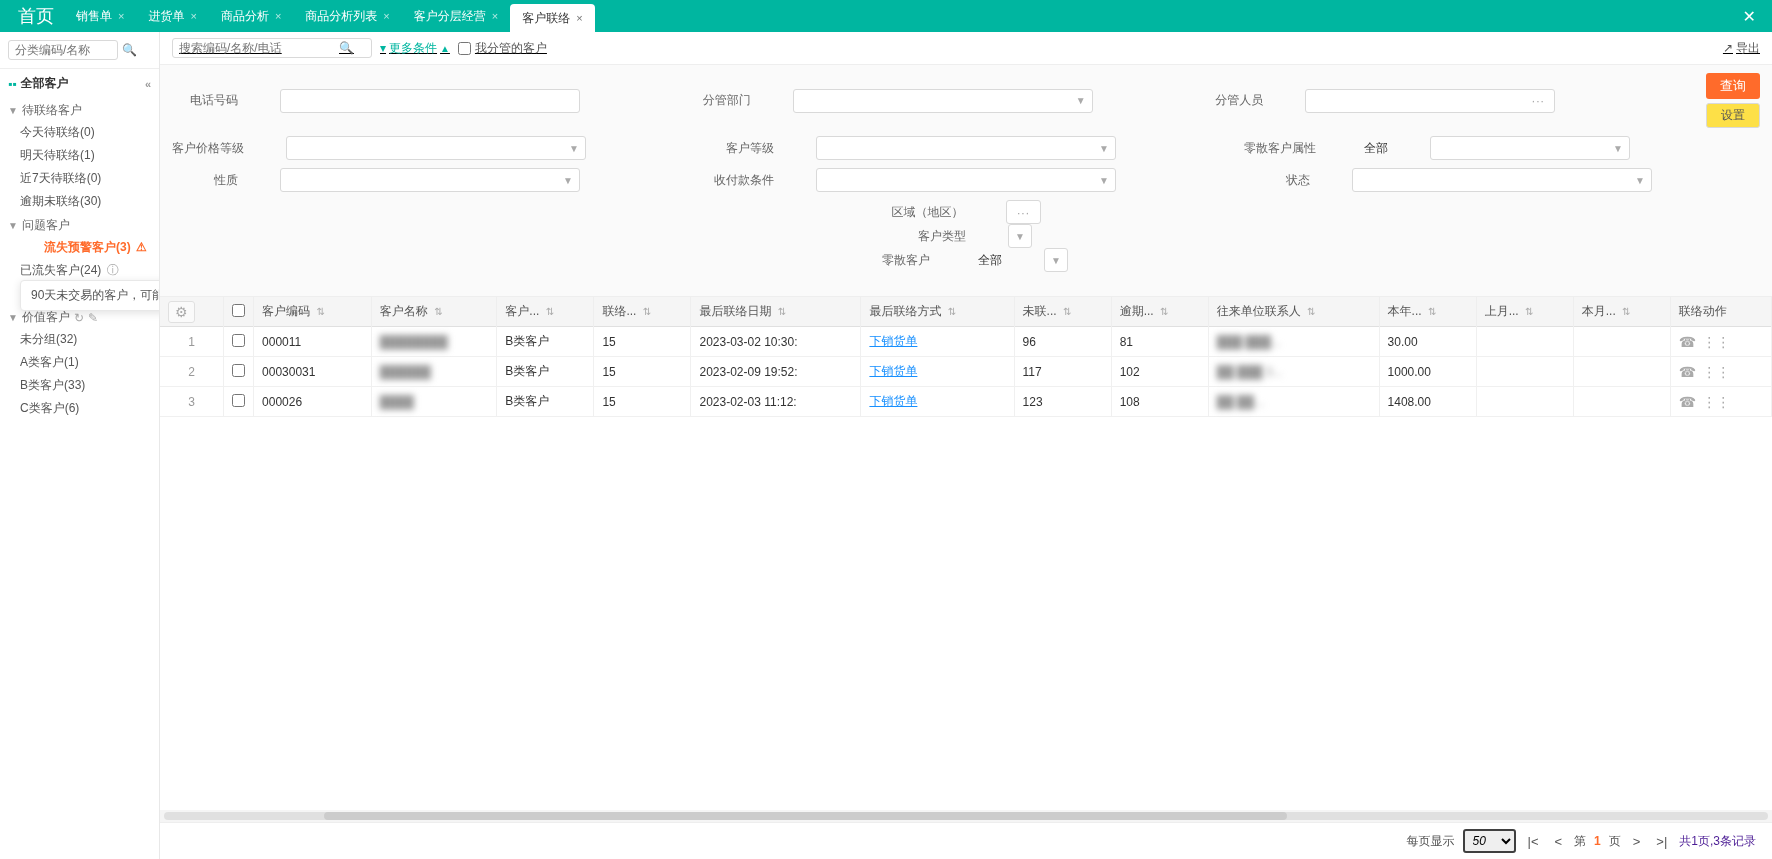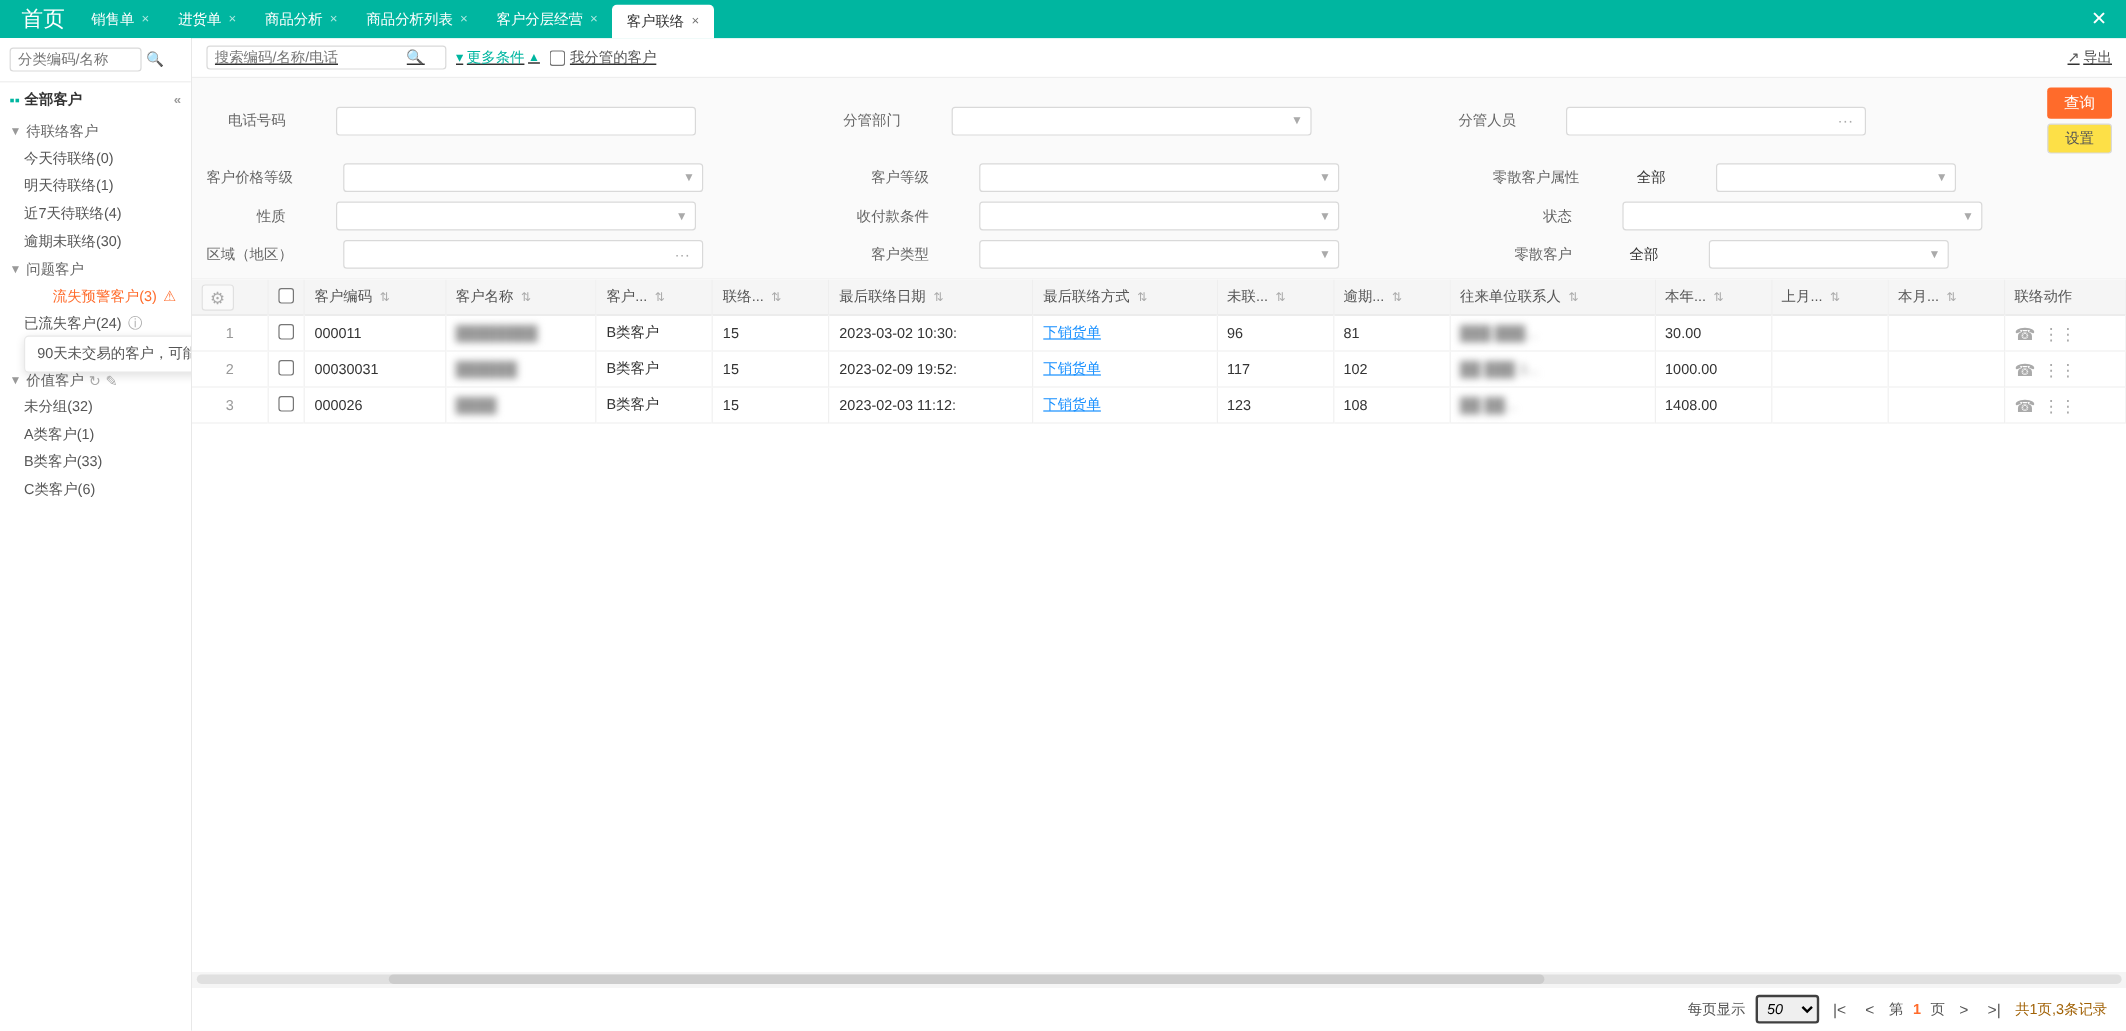--- a/index.html
+++ b/index.html
@@ -117,21 +117,21 @@
       color: #999;
     }
     .sidebar-item {
       padding: 3px 8px 3px 20px;
       color: #555;
       cursor: pointer;
       font-size: 12px;
     }
     .sidebar-item.active {
       color: #ff6b2b;
-      font-weight: normal;
+      font-weight: bold;
       padding-left: 44px;
     }
 
     
     .tooltip-box {
       position: absolute;
       left: 20px;
       top: 248px;
       background: #fff;
       border: 1px solid #e8e8e8;
@@ -209,21 +209,21 @@
       background: #fafafa;
       border-bottom: 1px solid #eee;
       padding: 8px 12px;
     }
     .filter-row {
       display: flex;
       align-items: center;
       margin-bottom: 8px;
       gap: 0;
     }
-    .filter-row:last-child { margin-bottom: 0; }
+    .filter-row:last-child { margin-bottom: 16px; flex-direction: column; }
     .filter-field {
       display: flex;
       align-items: center;
       flex: 1;
       min-width: 0;
       gap: 36px;
     }
     .filter-label {
       color: #666;
       white-space: nowrap;
@@ -357,21 +357,21 @@
     .page-btn {
       cursor: pointer;
       color: #555;
       padding: 1px 4px;
       font-size: 13px;
     }
     .page-current {
       color: #ff6b2b;
       font-weight: bold;
     }
-    .page-total { color: #a16207; }
+    .page-total { color: #4c1d95; }
 
     
     .scroll-bar-wrap {
       height: 12px;
       background: #f5f5f5;
       display: flex;
       align-items: center;
       padding: 0 4px;
     }
     .scroll-bar-track {
@@ -451,21 +451,21 @@
       <span>全部客户</span>
       <span class="sidebar-collapse-btn">«</span>
     </div>
 
     <div class="sidebar-group-title">
       <span class="arrow">▼</span>
       <span>待联络客户</span>
     </div>
     <div class="sidebar-item">今天待联络(0)</div>
     <div class="sidebar-item">明天待联络(1)</div>
-    <div class="sidebar-item">近7天待联络(4)</div>
+    <div class="sidebar-item">近7天待联络(0)</div>
     <div class="sidebar-item">逾期未联络(30)</div>
 
     <div class="sidebar-group-title">
       <span class="arrow">▼</span>
       <span>问题客户</span>
     </div>
     <div class="tooltip-box">90天未交易的客户，可能有流失风险。</div>
     <div class="sidebar-item active">
       <span>流失预警客户(3)</span>
       <span style="color:#ff6b2b;margin-left:2px;">⚠</span>

